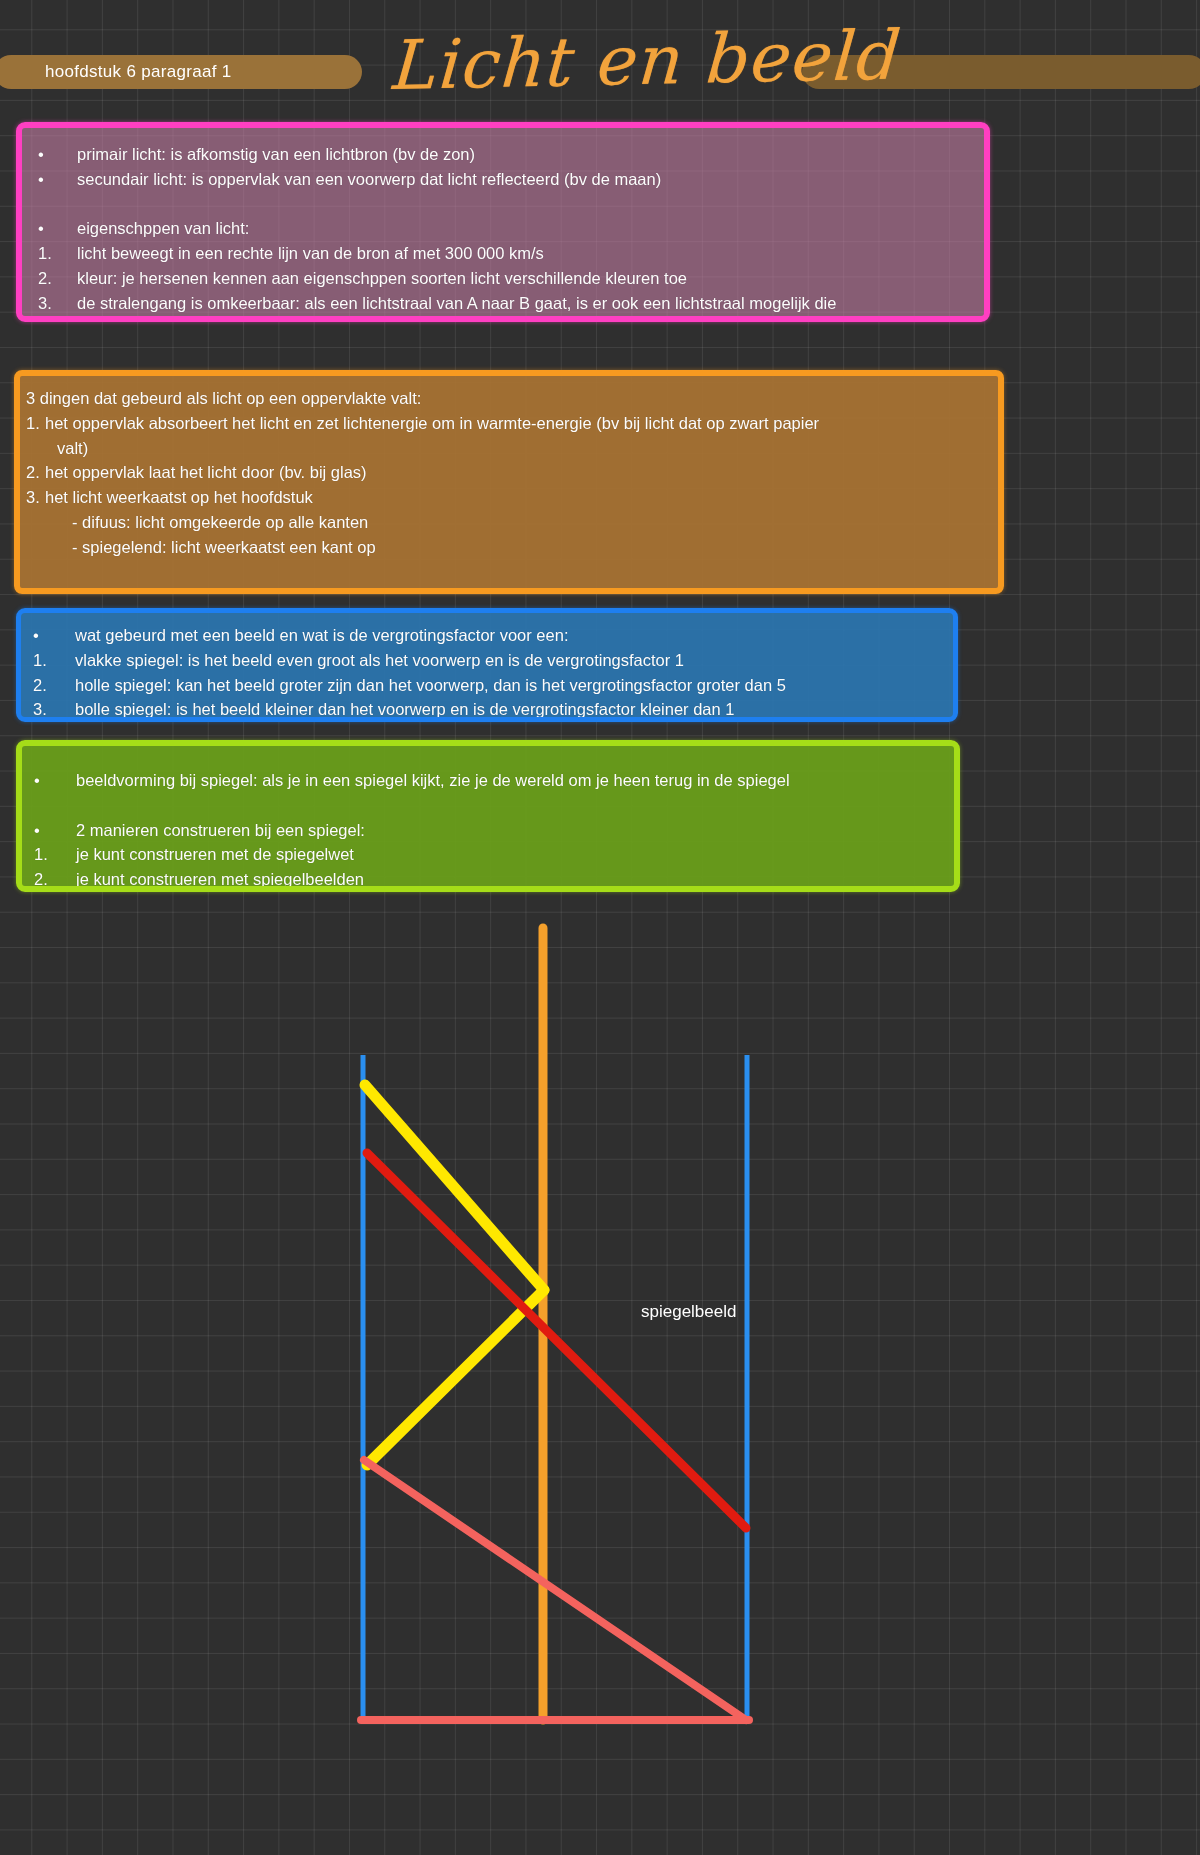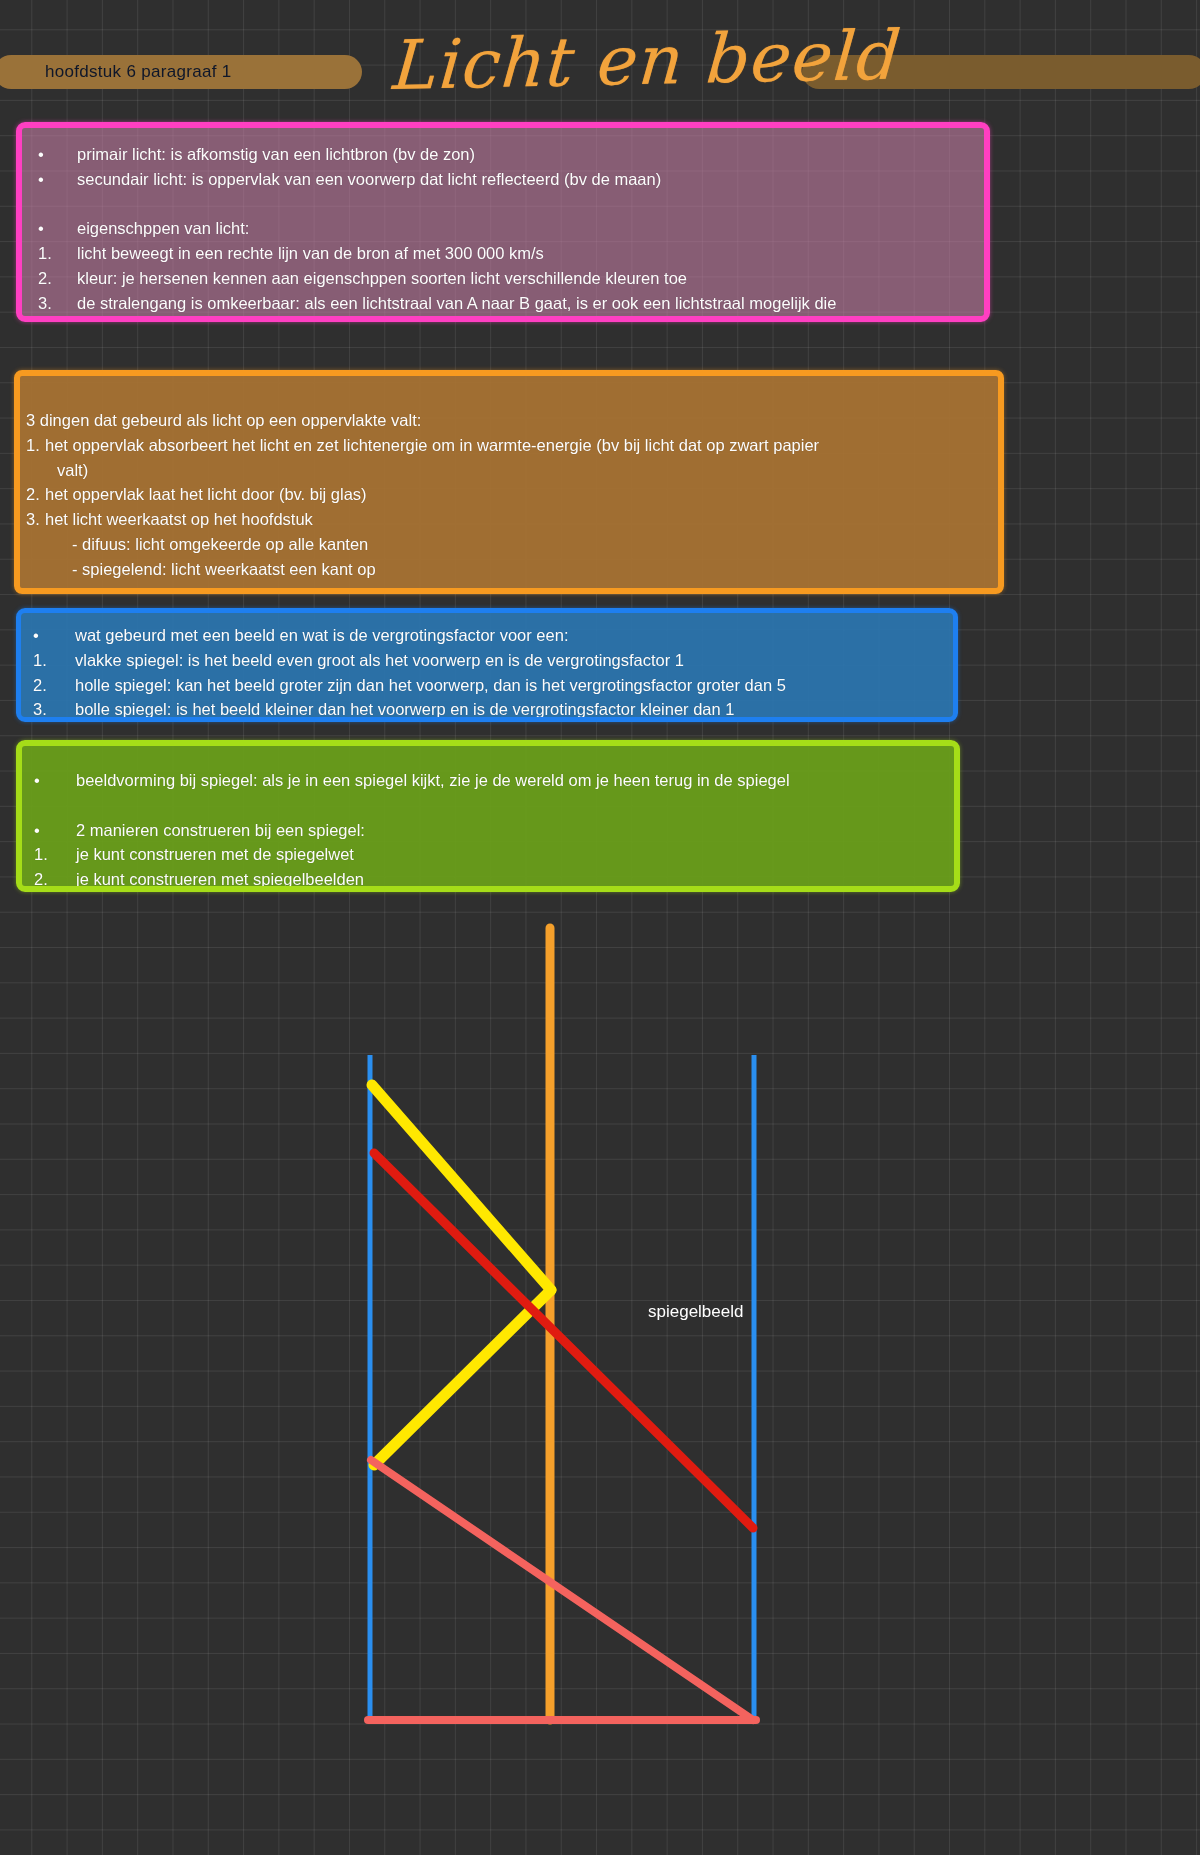--- a/index.html
+++ b/index.html
@@ -37,21 +37,21 @@
     position: absolute;
     left: -6px; top: 55px;
     width: 368px; height: 34px;
     background: #9a7239;
     border-radius: 17px;
     display: flex;
     align-items: center;
   }
   .tag-left span {
     margin-left: 51px;
-    color: #0f172a;
+    color: #ffffff;
     font-size: 17px;
     letter-spacing: .3px;
     font-family: "Liberation Sans", sans-serif;
     white-space: nowrap;
   }
   .tag-right {
     position: absolute;
     left: 802px; top: 55px;
     width: 404px; height: 34px;
     background: #7a5c2e;
@@ -119,21 +119,21 @@
   
   #box-orange {
     left: 14px; top: 370px;
     width: 990px; height: 224px;
     border-width: 6px;
     border-color: #f79a20;
     border-radius: 8px;
     background: rgba(166, 114, 51, 0.95);
     box-shadow: 0 0 4px rgba(247,154,32,.45);
   }
-  #box-orange .lines { padding: 10px 4px 0 6px; margin-top: 22px; }
+  #box-orange .lines { padding: 10px 4px 0 6px; }
   #box-orange .mk { width: 19px; }
   #box-orange .ln.ind .mk { width: 46px; }
   #box-orange .ln.bul .mk { width: 31px; }
   #box-orange .ln.cont .mk { width: 31px; }
 
   
   #box-blue {
     left: 16px; top: 608px;
     width: 942px; height: 114px;
     border-width: 5px;
@@ -154,21 +154,21 @@
     border-radius: 9px;
     background: rgba(105, 158, 26, 0.95);
     box-shadow: 0 0 4px rgba(165,221,24,.45);
   }
   #box-green .lines { padding: 22px 6px 0 12px; }
   #box-green .mk { width: 42px; }
 
   
   #diagram {
     position: absolute;
-    left: 11px; top: 900px;
+    left: 4px; top: 900px;
     width: 1011px; height: 955px;
   }
   #diagram svg { display: block; }
 </style>
 </head>
 <body>
 
 <div id="page">
 
   <div class="header">

